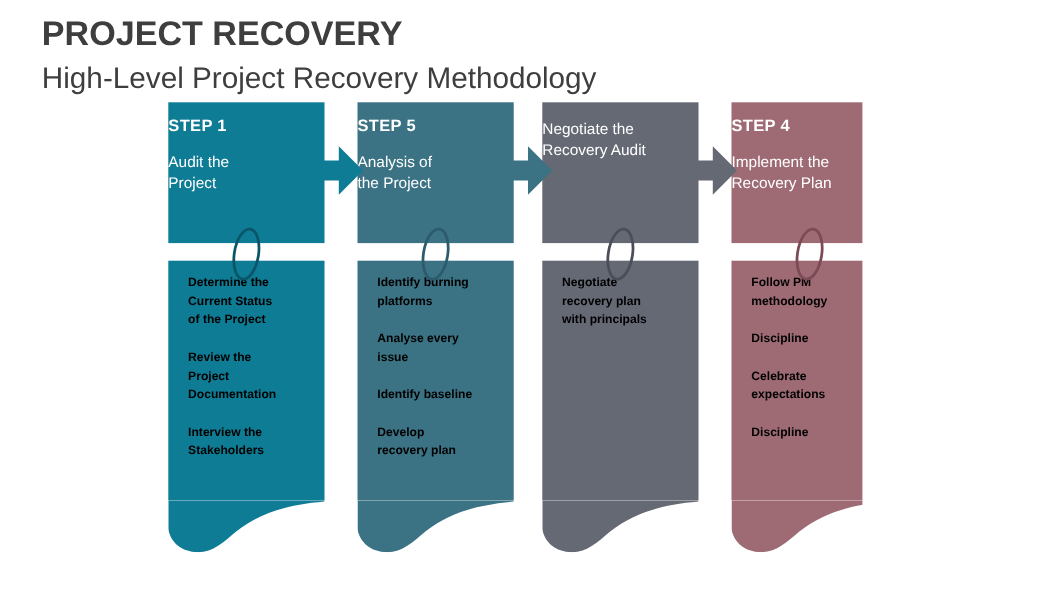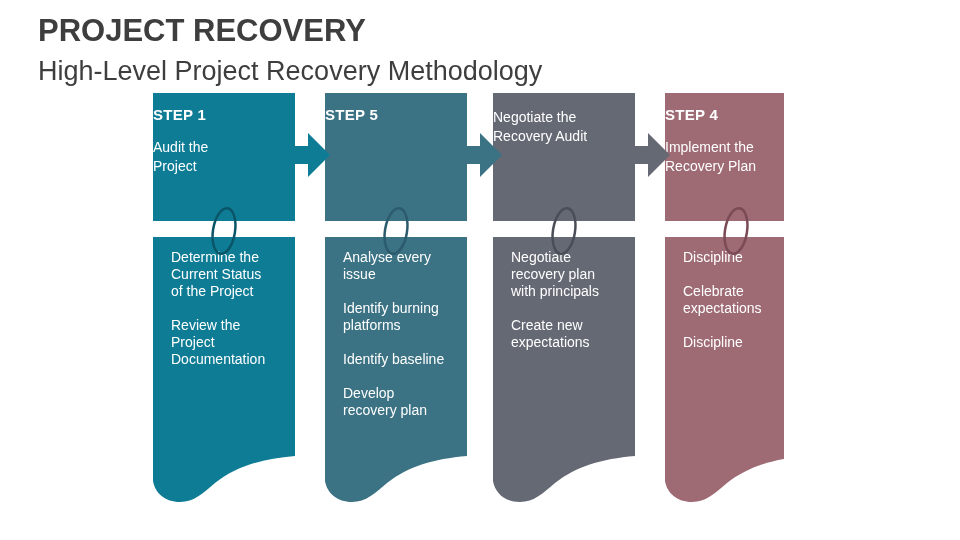--- a/index.html
+++ b/index.html
@@ -29,21 +29,21 @@
   }
   .arrow{position:absolute;top:40px;left:139px;width:38px;height:44px;z-index:3;}
   .arrow path{fill:var(--c);}
   .ring{position:absolute;top:112px;left:56px;width:30px;height:52px;z-index:2;overflow:visible;}
   .ring ellipse{fill:none;stroke:var(--rc);stroke-width:2.5;}
   .detail-box{position:absolute;top:144px;left:0;width:142px;}
   .detail-rect{
     background:var(--c);height:206px;padding:12px 14px 0 18px;
   }
   .detail-item{
-    color:#ffffff;font-size:14px;font-weight:400;line-height:17px;
+    color:#000000;font-size:11px;font-weight:700;line-height:17px;
     white-space:pre-line;margin-bottom:17px;
   }
   .wave{display:block;width:142px;height:47px;}
   .wave path{fill:var(--c);}
 </style>
 </head>
 <body>
 
 <div id="slide">
   <div class="slide-title">PROJECT RECOVERY</div>
@@ -62,42 +62,46 @@
       <ellipse cx="15" cy="26" rx="11" ry="23" transform="rotate(9 15 26)"></ellipse>
     </svg>
     <div class="detail-box">
       <div class="detail-rect">
             <div class="detail-item">Determine the
 Current Status
 of the Project</div>
             <div class="detail-item">Review the
 Project
 Documentation</div>
+            <div class="detail-item">Interview the
+Stakeholders</div>
           </div>
       <svg class="wave" viewBox="0 0 142 47" preserveAspectRatio="none">
         <path d="M0,0 L0,26 C2,38 12,47 27,47 C41,47 50,38 62,28 C84,11 108,4 142,1 L142,0 Z"></path>
       </svg>
     </div>
   </div>
       <div class="col" style="left: 325px; --c: #3B7284; --rc: #2B5B6C;">
     <div class="top-box">
       <div class="step-label">STEP 5</div>
+      <div class="step-title">Analysis of
+the Project</div>
     </div>
     <svg class="arrow" viewBox="0 0 38 44" preserveAspectRatio="none">
       <path d="M0,13 L16,13 L16,0 L38,22 L16,44 L16,31 L0,31 Z"></path>
     </svg>
     <svg class="ring" viewBox="0 0 30 52">
       <ellipse cx="15" cy="26" rx="11" ry="23" transform="rotate(9 15 26)"></ellipse>
     </svg>
     <div class="detail-box">
       <div class="detail-rect">
+            <div class="detail-item">Identify burning
+platforms</div>
             <div class="detail-item">Analyse every
 issue</div>
-            <div class="detail-item">Identify burning
-platforms</div>
             <div class="detail-item">Identify baseline</div>
             <div class="detail-item">Develop
 recovery plan</div>
           </div>
       <svg class="wave" viewBox="0 0 142 47" preserveAspectRatio="none">
         <path d="M0,0 L0,26 C2,38 12,47 27,47 C41,47 50,38 62,28 C84,11 108,4 142,1 L142,0 Z"></path>
       </svg>
     </div>
   </div>
       <div class="col" style="left: 493px; --c: #656974; --rc: #4A4E59;">
@@ -109,40 +113,40 @@
       <path d="M0,13 L16,13 L16,0 L38,22 L16,44 L16,31 L0,31 Z"></path>
     </svg>
     <svg class="ring" viewBox="0 0 30 52">
       <ellipse cx="15" cy="26" rx="11" ry="23" transform="rotate(9 15 26)"></ellipse>
     </svg>
     <div class="detail-box">
       <div class="detail-rect">
             <div class="detail-item">Negotiate
 recovery plan
 with principals</div>
-            <div class="detail-item">Create new
-expectations</div>
           </div>
       <svg class="wave" viewBox="0 0 142 47" preserveAspectRatio="none">
         <path d="M0,0 L0,26 C2,38 12,47 27,47 C41,47 50,38 62,28 C84,11 108,4 142,1 L142,0 Z"></path>
       </svg>
     </div>
   </div>
       <div class="col" style="left: 665px; padding-left: 27px; --c: #9E6B75; --rc: #7A4A55;">
     <div class="top-box">
       <div class="step-label">STEP 4</div>
       <div class="step-title">Implement the
 Recovery Plan</div>
     </div>
 
     <svg class="ring" viewBox="0 0 30 52">
       <ellipse cx="15" cy="26" rx="11" ry="23" transform="rotate(9 15 26)"></ellipse>
     </svg>
     <div class="detail-box">
       <div class="detail-rect">
+            <div class="detail-item">Follow PM
+methodology</div>
             <div class="detail-item">Discipline</div>
             <div class="detail-item">Celebrate
 expectations</div>
             <div class="detail-item">Discipline</div>
           </div>
       <svg class="wave" viewBox="0 0 142 47" preserveAspectRatio="none">
         <path d="M0,0 L0,26 C2,38 12,47 27,47 C41,47 50,38 62,28 C84,11 108,4 142,1 L142,0 Z"></path>
       </svg>
     </div>
   </div>

